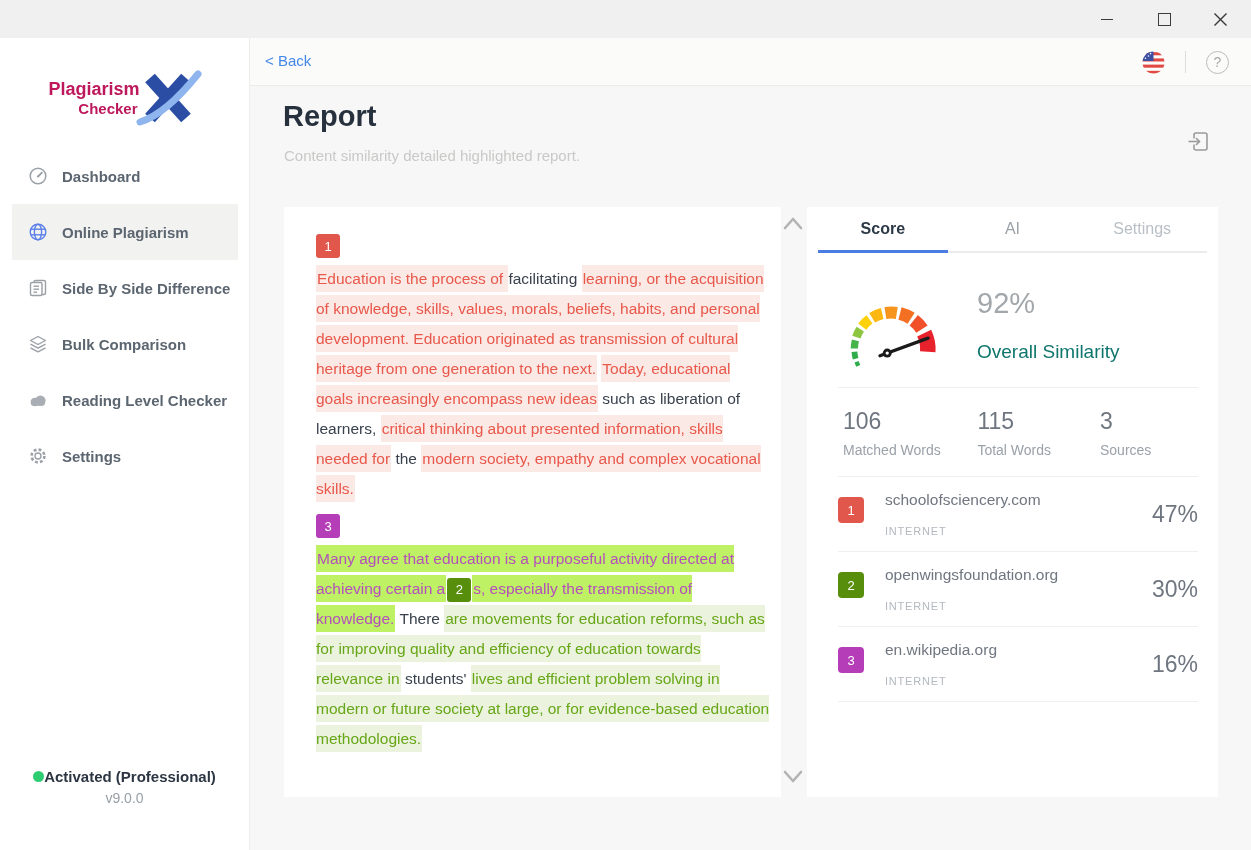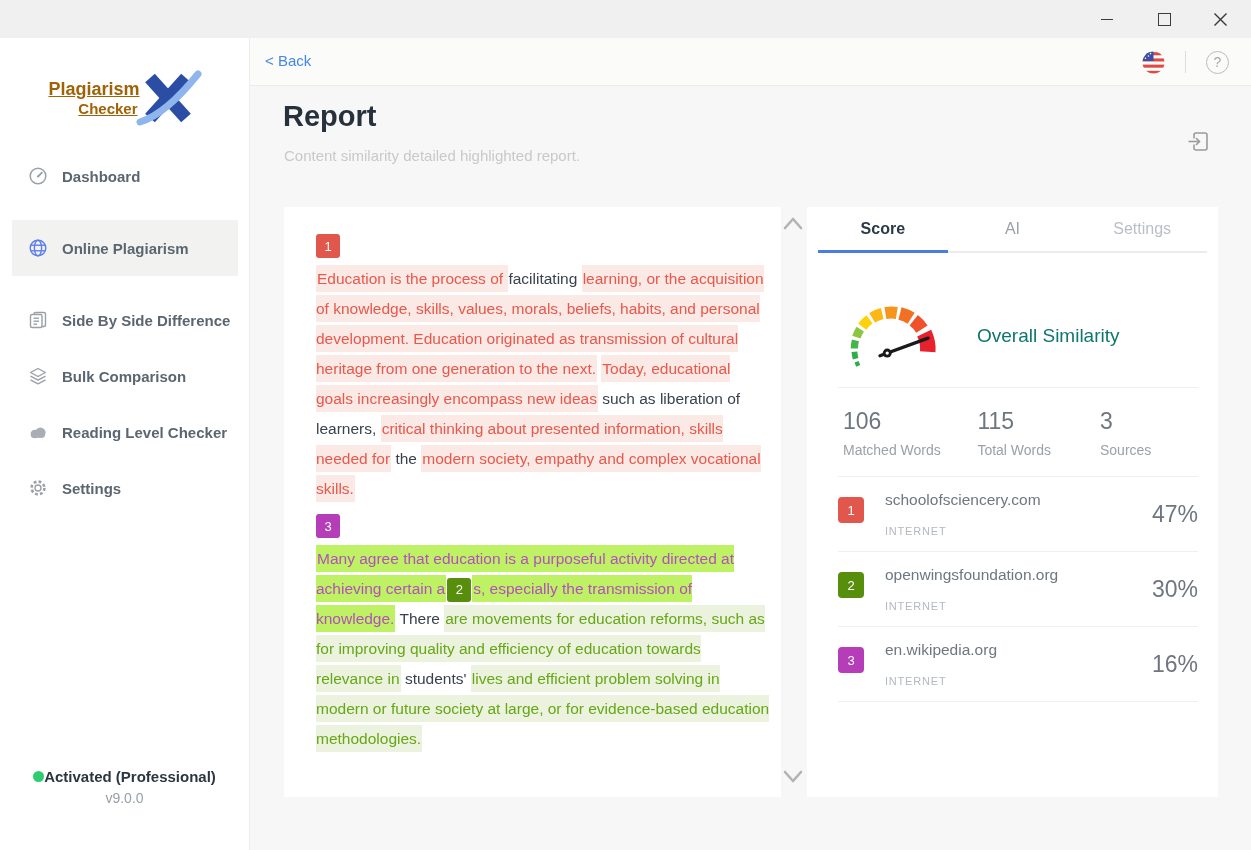--- a/index.html
+++ b/index.html
@@ -7,27 +7,27 @@
        font-family:"Liberation Sans",sans-serif;background:#eff0ef;}
   
   .titlebar{position:absolute;left:0;top:0;width:1251px;height:38px;background:#eff0ef;}
   .win-btn{position:absolute;top:0;width:46px;height:38px;display:flex;align-items:center;justify-content:center;cursor:pointer;}
   .win-btn.min{right:121px}.win-btn.max{right:64px}.win-btn.close{right:8px}
   .glyph-min{display:block;width:12px;border-top:1.4px solid #3c3c3c;}
   .glyph-max{display:block;width:11px;height:11px;border:1.4px solid #3c3c3c;}
   
   .sidebar{position:absolute;left:0;top:38px;width:250px;height:812px;background:#fff;border-right:1px solid #ededec;box-sizing:border-box;}
   .logo{position:absolute;top:32px;left:0;width:250px;display:flex;justify-content:center;align-items:center;}
-  .logo-text{text-align:right;color:#a16207;font-weight:bold;line-height:1.15;margin-right:-4px;text-decoration:underline;}
+  .logo-text{text-align:right;color:#be185d;font-weight:bold;line-height:1.15;margin-right:-4px;}
   .logo-text .l1{font-size:18px;}
   .logo-text .l2{font-size:15px;padding-right:2px;}
   .menu{position:absolute;top:110px;left:0;width:250px;}
   .menu-item{height:56px;display:flex;align-items:center;padding-left:28px;cursor:pointer;
              color:#5c6670;font-size:15px;font-weight:bold;}
-  .menu-item.active{background:#f2f2f1;margin:16px 12px;padding-left:16px;}
+  .menu-item.active{background:#f2f2f1;margin:0 12px;padding-left:16px;}
   .mi-icon{width:20px;height:20px;margin-right:14px;display:inline-flex;flex:none;}
   .side-footer{position:absolute;bottom:44px;width:100%;text-align:center;}
   .status-line{font-size:15px;font-weight:bold;color:#2c3542;display:flex;align-items:center;justify-content:center;}
   .dot{display:inline-block;width:11px;height:11px;border-radius:50%;}
   .version{font-size:14px;color:#98a0a7;margin-top:5px;}
   
   .main{position:absolute;left:250px;top:38px;width:1001px;height:812px;background:#f6f7f6;}
   .topbar{position:absolute;top:0;left:0;width:100%;height:48px;background:#fbfbfa;border-bottom:1px solid #ececeb;box-sizing:border-box;}
   .back-link{position:absolute;left:15px;top:14px;color:#4387e7;font-size:15px;cursor:pointer;}
   .topbar-icons{position:absolute;right:22px;top:0;height:48px;display:flex;align-items:center;gap:20px;}
@@ -258,20 +258,21 @@
           <path d="M 38.4 41.4 A 38 38 0 0 1 48.8 37.1" stroke="#fdb713" stroke-width="11.5" fill="none"></path>
           <path d="M 52.1 36.5 A 38 38 0 0 1 63.9 36.5" stroke="#f7941e" stroke-width="12.5" fill="none"></path>
           <path d="M 67.2 37.1 A 38 38 0 0 1 78.7 42.1" stroke="#f36f21" stroke-width="13.5" fill="none"></path>
           <path d="M 81.4 44.1 A 38 38 0 0 1 89.9 53.3" stroke="#f0512a" stroke-width="14" fill="none"></path>
           <path d="M 92.2 57.3 A 38 38 0 0 1 95.9 76.7" stroke="#e8222d" stroke-width="16" fill="none"></path>
           <line x1="46.48245903371273" y1="80.73616114660535" x2="96.28616793536588" y2="62.60909355034491" stroke="#1a1a1a" stroke-width="3.4" stroke-linecap="round"></line>
           <circle cx="54" cy="78" r="4.6" fill="#1a1a1a"></circle>
           <circle cx="54" cy="78" r="1.7" fill="#ffffff"></circle>
         </svg>
       <div>
+        <div class="score-pct">92%</div>
         <div class="score-lbl">Overall Similarity</div>
       </div>
     </div>
     <div class="divider top"></div>
     <div class="stats" id="stats-row">
         <div class="stat">
           <div class="stat-v">106</div>
           <div class="stat-l">Matched Words</div>
         </div>
         <div class="stat">

